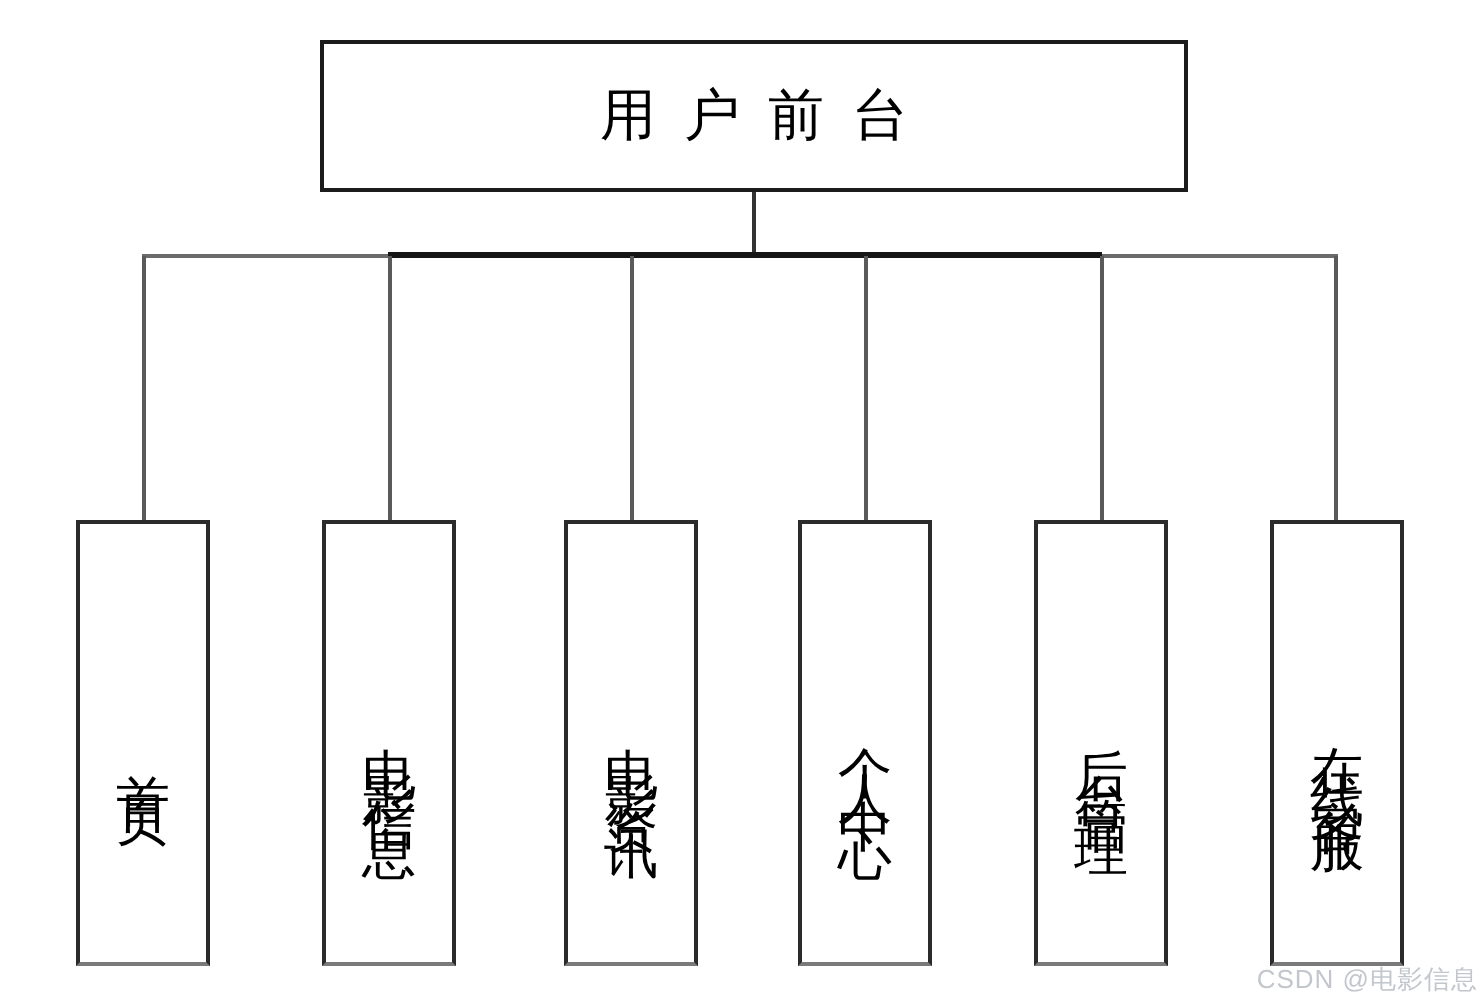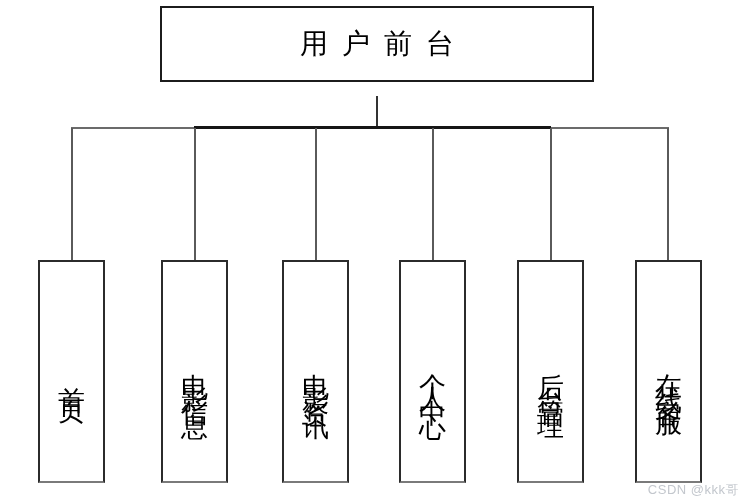--- a/index.html
+++ b/index.html
@@ -13,21 +13,21 @@
     height: 502px;
     background: #ffffff;
     overflow: hidden;
     font-family: "Liberation Sans", sans-serif;
   }
 
   
   .root-box {
     position: absolute;
     left: 160px;
-    top: 6px;
+    top: 20px;
     width: 434px;
     height: 76px;
     box-sizing: border-box;
     border: 2px solid #1c1c1c;
     background: #ffffff;
     display: flex;
     align-items: center;
     justify-content: center;
   }
   .root-box .label {
@@ -148,15 +148,15 @@
   <div class="child-box cb4">
     <span class="label">个人中心</span>
   </div>
   <div class="child-box cb5">
     <span class="label">后台管理</span>
   </div>
   <div class="child-box cb6">
     <span class="label">在线客服</span>
   </div>
 
-  <div class="watermark">CSDN @kkk哥</div>
+  <div class="watermark">CSDN @电影信息</div>
 
 </div>
 
 </body></html>

